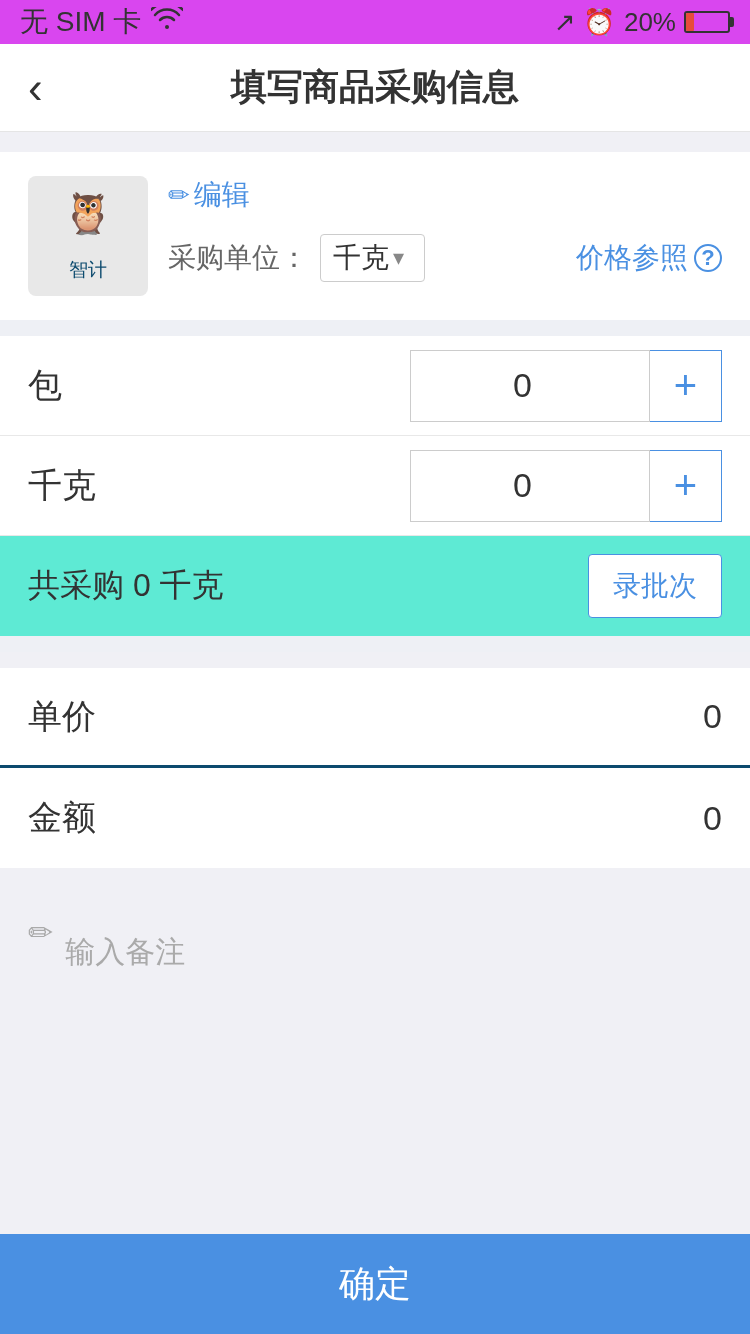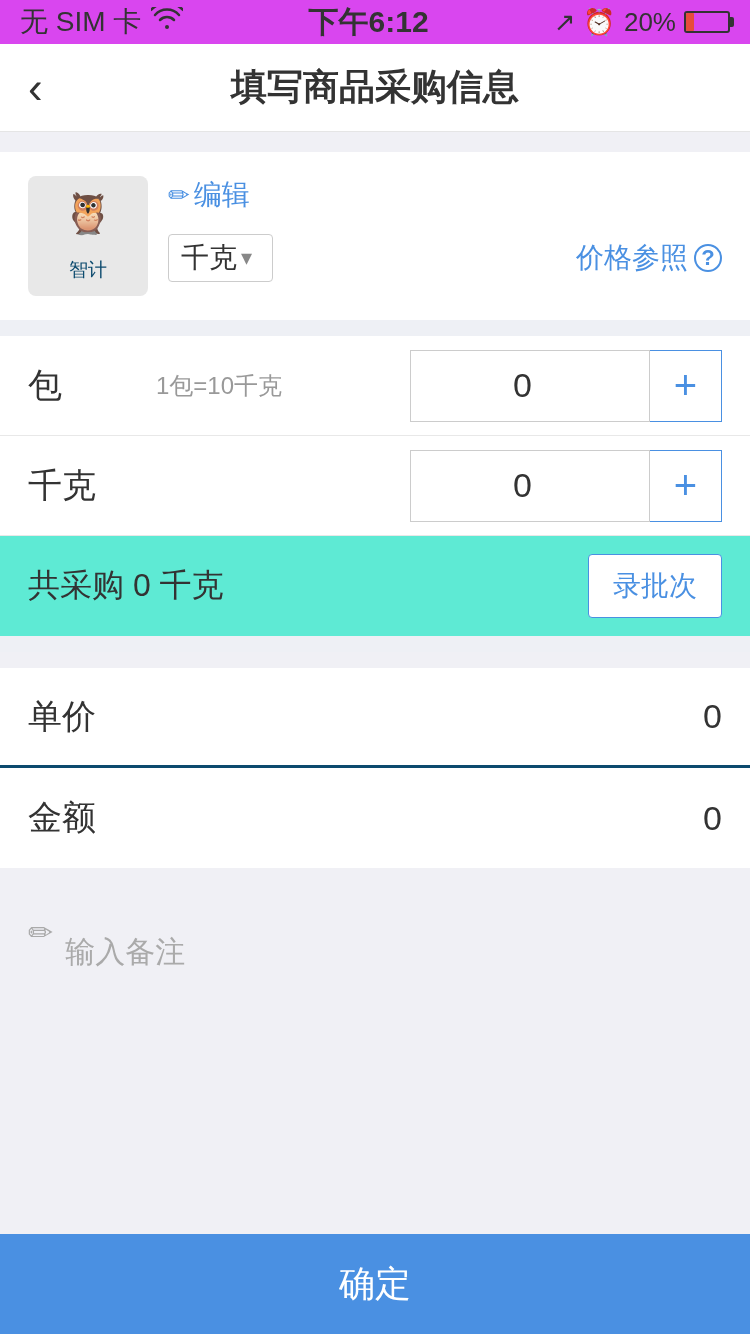--- a/index.html
+++ b/index.html
@@ -331,21 +331,20 @@
     <span>无 SIM 卡</span>
     <span>
       <svg width="32" height="24" viewBox="0 0 32 24" fill="none">
         <path d="M16 18a2 2 0 1 1 0 4 2 2 0 0 1 0-4z" fill="#333"></path>
         <path d="M9 13a9.9 9.9 0 0 1 14 0" stroke="#333" stroke-width="2.5" fill="none" stroke-linecap="round"></path>
         <path d="M4 8a16 16 0 0 1 24 0" stroke="#333" stroke-width="2.5" fill="none" stroke-linecap="round"></path>
         <path d="M0 3a22 22 0 0 1 32 0" stroke="#333" stroke-width="2.5" fill="none" stroke-linecap="round"></path>
       </svg>
     </span>
   </div>
-  <div class="status-center">下午6:12</div>
   <div class="status-right">
     <span>↗</span>
     <span>⏰</span>
     <span>20%</span>
     <span class="battery-icon">
       <div class="battery-fill"></div>
     </span>
   </div>
 </div>
 
@@ -362,39 +361,39 @@
     </div>
   </div>
   <div class="product-info">
     <div class="product-header">
       <div class="edit-btn">
         <span class="edit-icon">✏</span>
         <span>编辑</span>
       </div>
     </div>
     <div class="product-unit">
+      <span class="unit-label">采购单位：</span>
       <div class="unit-select">
         <span>千克</span>
         <span class="unit-arrow">▾</span>
       </div>
       <div class="price-ref">
         <span>价格参照</span>
         <span class="price-ref-icon">?</span>
       </div>
     </div>
   </div>
 </div>
 
 <div class="section-divider"></div>
 
 <div class="input-section">
 
   <div class="input-row">
     <span class="input-label">包</span>
-    <span class="input-sub-label">1包=10千克</span>
     <div class="input-field-wrapper">
       <input class="input-field" type="number" value="0" style="">
       <button class="plus-btn">+</button>
     </div>
   </div>
 
   <div class="input-row">
     <span class="input-label">千克</span>
     <div class="input-field-wrapper">
       <input class="input-field" type="number" value="0" style="">

